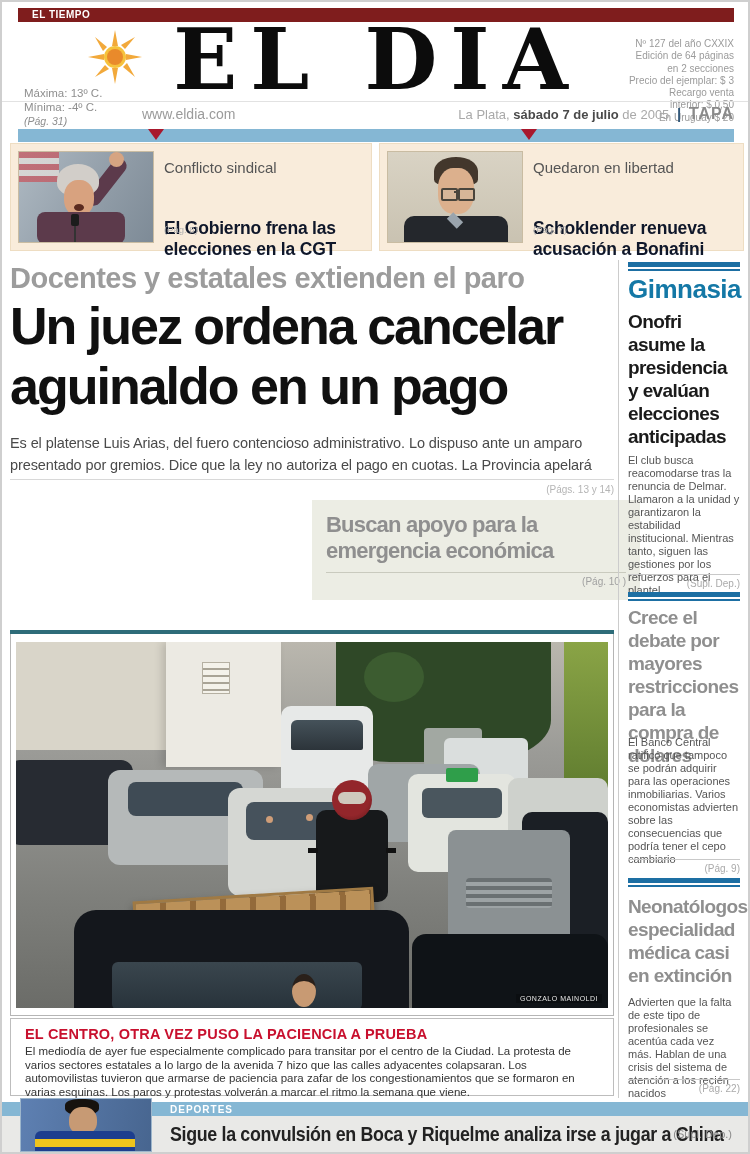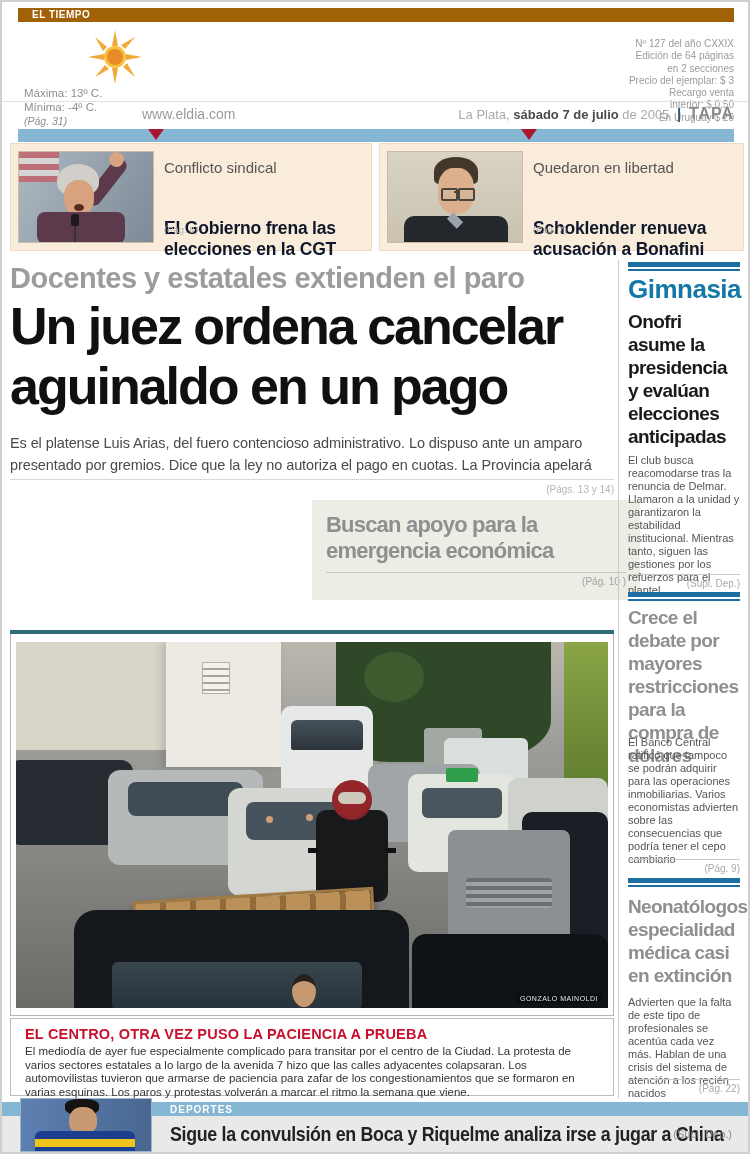--- a/index.html
+++ b/index.html
@@ -1,21 +1,21 @@
 <!DOCTYPE html>
 <html><head>
 <meta charset="utf-8">
 <style>
   html,body{margin:0;padding:0;background:#fff;}
   body{font-family:"Liberation Sans",sans-serif;}
   .page{position:relative;width:750px;height:1154px;background:#fff;border:2px solid #cfcfcf;box-sizing:border-box;overflow:hidden;}
   .abs{position:absolute;}
 
   
-  .topbar{left:16px;top:6px;width:716px;height:14px;background:#a16207;color:#fff;font-size:10px;font-weight:bold;letter-spacing:.5px;line-height:14px;padding-left:14px;box-sizing:border-box;}
+  .topbar{left:16px;top:6px;width:716px;height:14px;background:#7f1d1d;color:#fff;font-size:10px;font-weight:bold;letter-spacing:.5px;line-height:14px;padding-left:14px;box-sizing:border-box;}
   .sun{left:84px;top:26px;}
   .wline{left:22px;color:#8f8f8f;font-size:11.5px;line-height:14px;}
   .wpag{font-style:italic;font-size:10.5px;}
   .masthead{left:130px;top:18px;width:490px;text-align:center;font-family:"DejaVu Serif",serif;font-weight:bold;font-size:84px;line-height:80px;letter-spacing:13px;color:#0c0c0c;}
   .edition{right:14px;top:36px;text-align:right;color:#9b9b9b;font-size:10px;line-height:12.3px;}
   .hairline-top{left:0;top:99px;width:750px;height:1px;background:#e2e2e2;}
   .website{left:140px;top:104px;font-size:14px;color:#9b9b9b;}
   .dateline{right:14px;top:103px;font-size:13px;color:#a9a9a9;}
   .dateline .dl-bold{color:#4a4a4a;font-weight:bold;}
   .dateline .dl-sep{color:#33597a;font-weight:bold;font-size:15px;margin:0 4px;}
@@ -100,20 +100,21 @@
         <path d="M49 9 L39 21 L35 17 Z"></path>
           <path d="M9 49 L19 37 L23 41 Z"></path>
       </g>
       <circle cx="29" cy="29" r="8" fill="#e98a2b"></circle>
     </g>
   </svg>
   <div class="abs wline" style="top:84px">Máxima: 13º C.</div>
   <div class="abs wline" style="top:98px">Mínima: -4º C.</div>
   <div class="abs wline wpag" style="top:112px">(Pág. 31)</div>
 
+  <div class="abs masthead">EL DIA</div>
   <div class="abs edition">
     <div>Nº 127 del año CXXIX</div>
     <div>Edición de 64 páginas</div>
     <div>en 2 secciones</div>
     <div>Precio del ejemplar: $ 3</div>
     <div>Recargo venta</div>
     <div>interior: $ 0,50</div>
     <div>En Uruguay $ 20</div>
   </div>
   <div class="abs hairline-top"></div>

